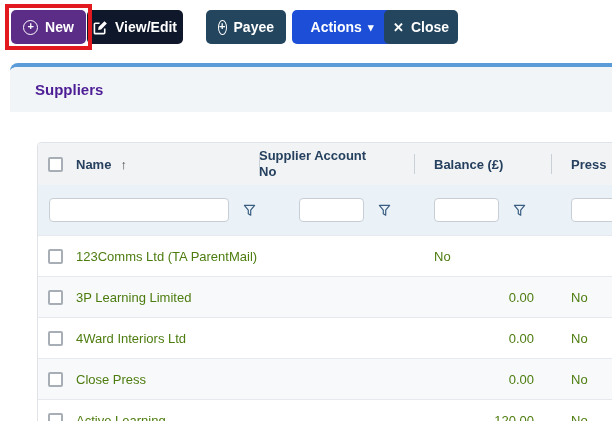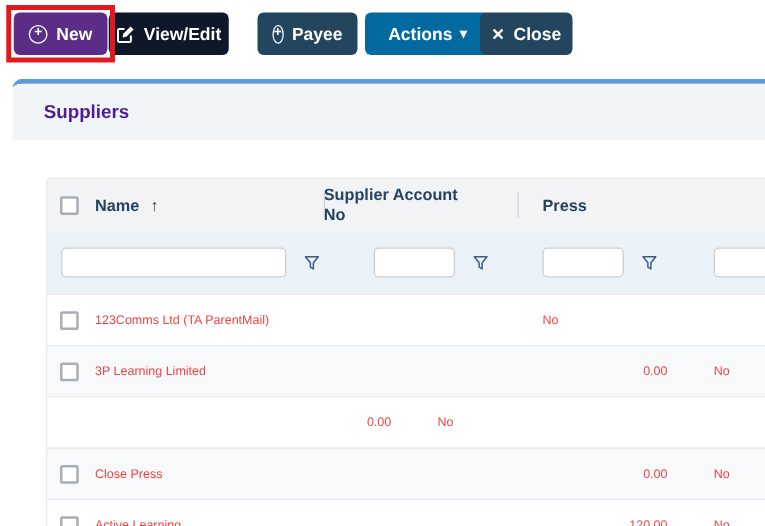--- a/index.html
+++ b/index.html
@@ -10,21 +10,21 @@
   .btn {
     position: absolute; top: 10px; height: 34px;
     display: flex; align-items: center; justify-content: center; gap: 7px;
     border: none; border-radius: 5px; color: #ffffff;
     font-family: "Liberation Sans", sans-serif; font-size: 14px; font-weight: 700;
     cursor: pointer; padding: 0 12px;
   }
   .btn-new      { left: 11px;  width: 75px; background: #5b2d86; }
   .btn-viewedit { left: 87px; width: 96px; background: #0f172a; justify-content: center; }
   .btn-payee    { left: 206px; width: 80px; background: #23455e; }
-  .btn-actions  { left: 292px; width: 100px; background: #0369a1; }
+  .btn-actions  { left: 292px; width: 100px; background: #1d4ed8; }
   .btn-close    { left: 384px; width: 74px; background: #23455e; }
 
   .annotation-box {
     position: absolute; left: 5px; top: 4px; width: 87px; height: 46px;
     border: 4px solid #e2191f; pointer-events: none; z-index: 30;
   }
 
   .plus-circle {
     width: 15px; height: 15px; border: 1.5px solid #ffffff; border-radius: 50%;
     display: inline-flex; align-items: center; justify-content: center;
@@ -81,21 +81,21 @@
     height: 24px; border: 1px solid #c7ced6; border-radius: 4px;
     background: #ffffff; outline: none; font-size: 12px; padding: 0 6px;
     font-family: "Liberation Sans", sans-serif;
   }
   .fi-name { width: 180px; }
   .fi-sm { width: 65px; }
   .funnel { margin-left: 14px; display: inline-flex; }
 
   .drow { height: 41px; border-top: 1px solid #e6e9ed; background: #ffffff; }
   .drow.alt { background: #f7f9fa; }
-  .td { display: flex; align-items: center; font-size: 10px; color: #ef4444; }
+  .td { display: flex; align-items: center; font-size: 13px; color: #4d7c0f; }
   .td.col-name { padding-left: 10px; gap: 13px; }
   .td.col-balance { justify-content: flex-end; padding-right: 17px; }
   .td.col-hold { padding-left: 20px; }
 
   .checkbox {
     width: 15px; height: 15px; border: 2px solid #a8aeb5; border-radius: 2px;
     background: #ffffff; flex: 0 0 auto; cursor: pointer;
   }
 </style>
 </head>
@@ -144,20 +144,23 @@
 
     <div class="tr thead">
       <div class="th col-name">
         <span class="checkbox"></span>
         <span>Name</span>
         <span class="sort-arrow">↑</span>
       </div>
       <div class="th col-supplier th-sep">
         <span>Supplier Account No</span>
       </div>
+      <div class="th col-balance th-sep">
+        <span>Balance (£)</span>
+      </div>
       <div class="th col-hold th-sep">
         <span>Press</span>
       </div>
     </div>
 
     <div class="tr filter-row">
       <div class="ftd col-name">
         <input class="filter-input fi-name" value="" style="">
         <span class="funnel">
           <svg width="13" height="13" viewBox="0 0 14 14">
@@ -199,20 +202,24 @@
       <div class="td col-name">
         <span class="checkbox"></span>
         <span>3P Learning Limited</span>
       </div>
       <div class="td col-supplier"></div>
       <div class="td col-balance">0.00</div>
       <div class="td col-hold">No</div>
     </div>
 
     <div class="tr drow">
+      <div class="td col-name">
+        <span class="checkbox"></span>
+        <span>4Ward Interiors Ltd</span>
+      </div>
       <div class="td col-supplier"></div>
       <div class="td col-balance">0.00</div>
       <div class="td col-hold">No</div>
     </div>
 
     <div class="tr drow alt">
       <div class="td col-name">
         <span class="checkbox"></span>
         <span>Close Press</span>
       </div>

